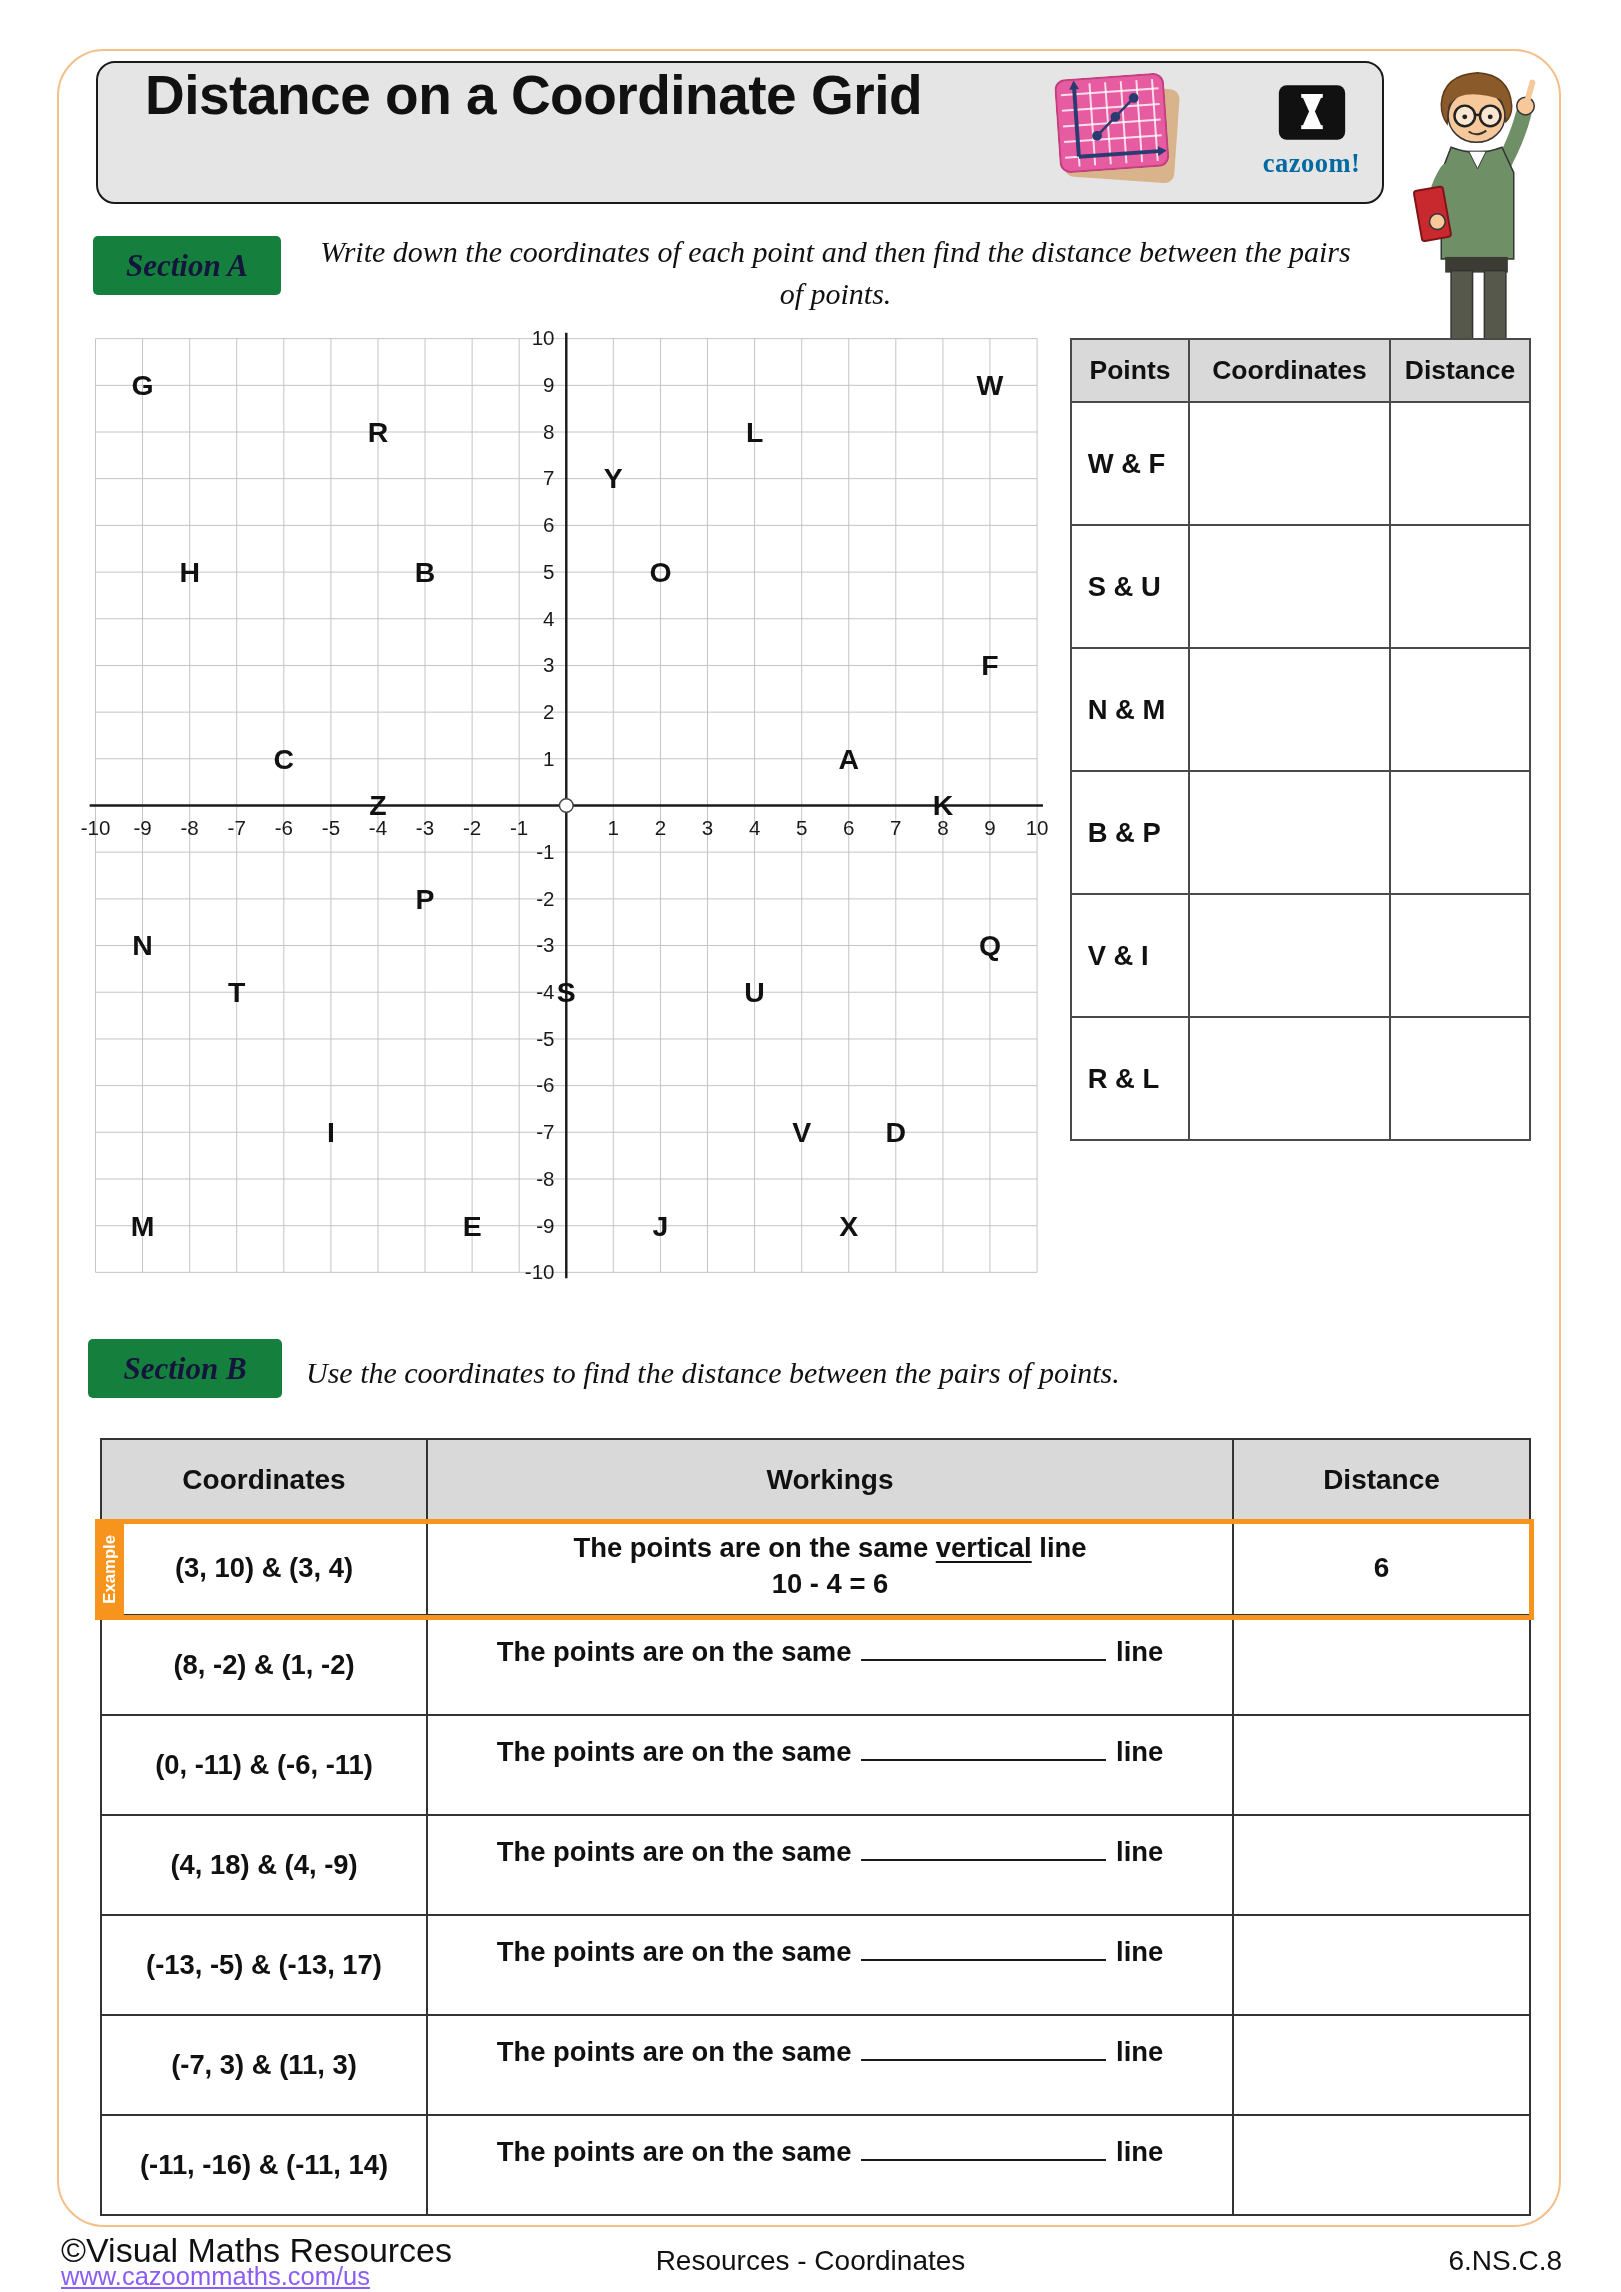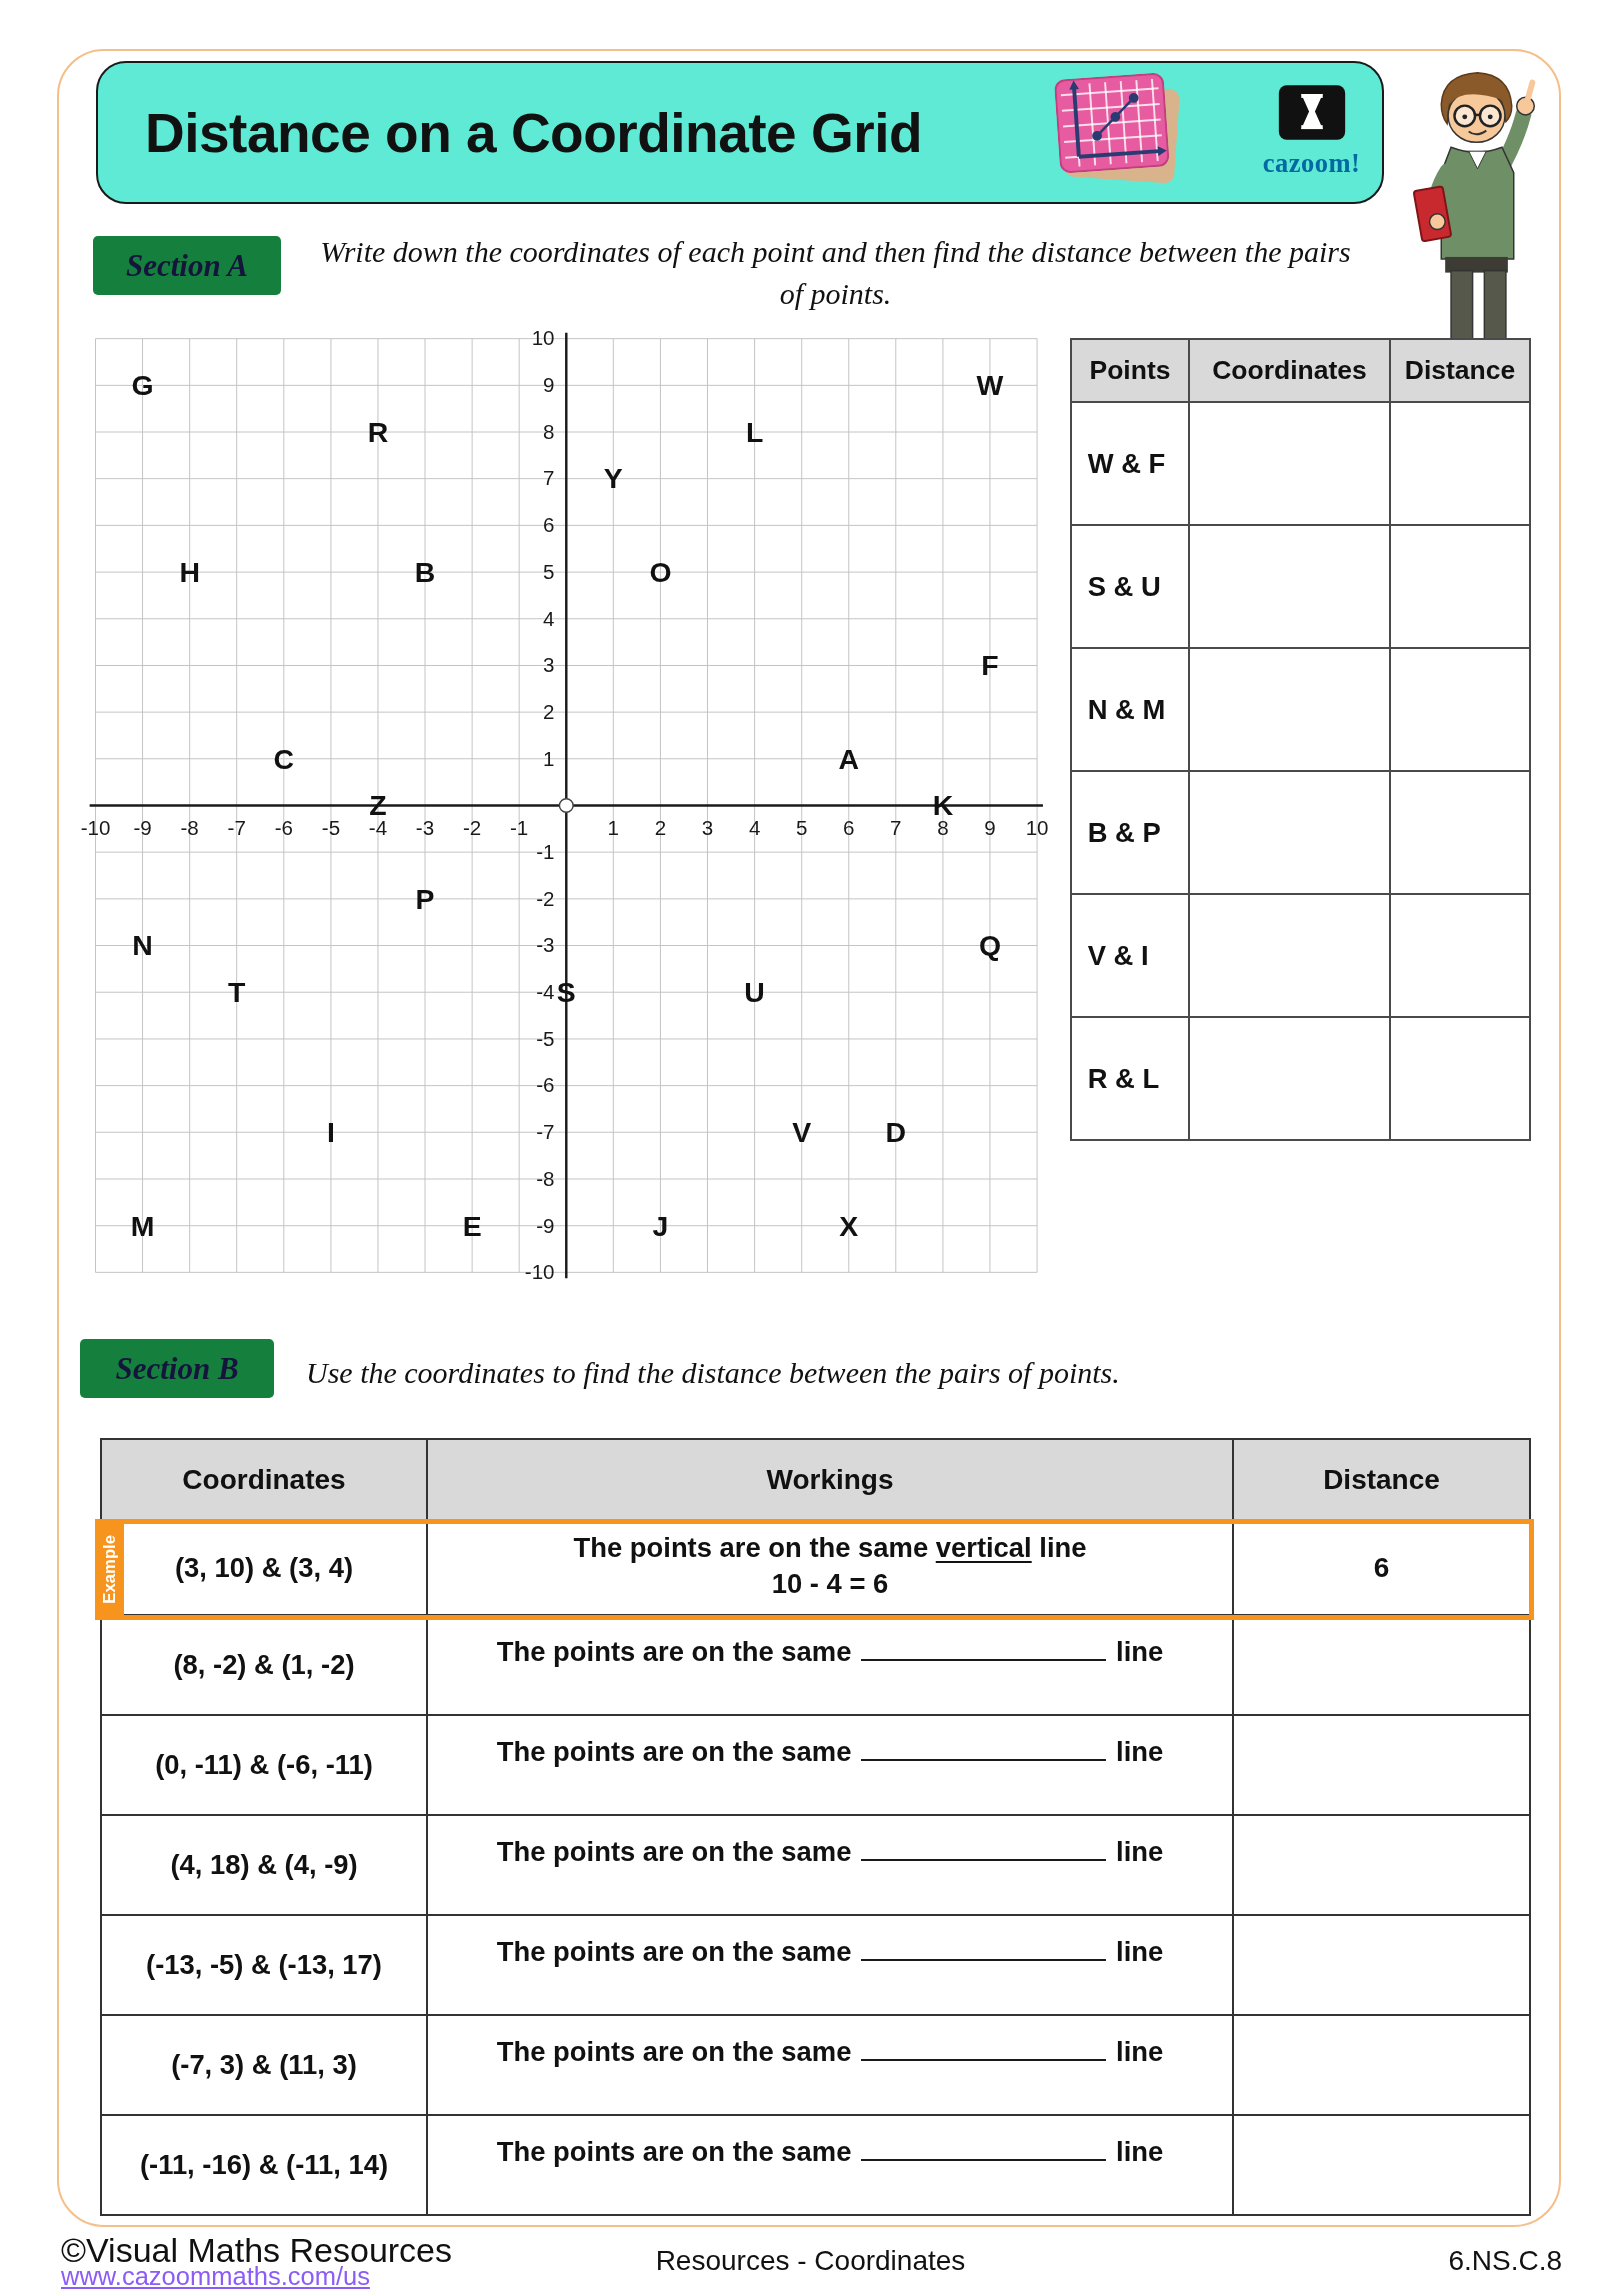--- a/index.html
+++ b/index.html
@@ -7,41 +7,41 @@
   .page {
     position:relative; width:1621px; height:2293px; background:#ffffff;
     font-family:"Liberation Sans", sans-serif; color:#111; overflow:hidden; margin:0 auto;
   }
   .outer-border {
     position:absolute; left:57px; top:49px; width:1504px; height:2178px;
     border:2.9px solid #F6BE88; border-radius:47px;
   }
   .header-box {
     position:absolute; left:96px; top:61px; width:1288px; height:143px;
-    background:#5eead4; border:2.9px solid #1a1a1a; border-radius:30px;
-    display:flex; align-items:center;
+    background:#e5e5e5; border:2.9px solid #1a1a1a; border-radius:19px;
+    display:flex; 
   }
   .title { margin-left:47px; font-size:55px; font-weight:bold; color:#111; letter-spacing:-0.5px; }
 
   .grid-icon { position:absolute; left:1057px; top:76px; width:123px; height:108px; }
   .icon-back { position:absolute; left:9.8px; top:9.8px; width:110px; height:94px; background:#D9B38C; border-radius:9.8px; transform:rotate(4deg); }
   .icon-front { position:absolute; left:0; top:0; transform:rotate(-4deg); }
 
   .logo { position:absolute; left:1247px; top:84px; width:129px; text-align:center; }
   .logo-text { font-family:"Liberation Serif", serif; font-weight:bold; font-size:26.5px; color:#0369a1; margin-top:1px; letter-spacing:0.5px; }
 
   .teacher { position:absolute; left:1404px; top:63px; width:147px; height:382px; }
 
   .section-label {
     position:absolute; background:#15803d; border-radius:4.9px;
     font-family:"Liberation Serif", serif; font-style:italic; font-weight:bold;
     font-size:31px; color:#14143c; display:flex; align-items:center; justify-content:center;
   }
   .section-a-label { left:93px; top:236px; width:188px; height:59px; }
-  .section-b-label { left:80px; top:1339px; width:194px; height:59px; }
+  .section-b-label { left:88px; top:1339px; width:194px; height:59px; }
 
   .instruction {
     position:absolute; font-family:"Liberation Serif", serif; font-style:italic;
     font-size:30px; color:#111; line-height:1.4;
   }
   .instruction-a { left:306px; top:231px; width:1059px;text-align:center; }
   .instruction-b { left:306px; top:1352px; width:1196px; }
 
   #grid-svg { position:absolute; left:56px; top:321px; }
 

